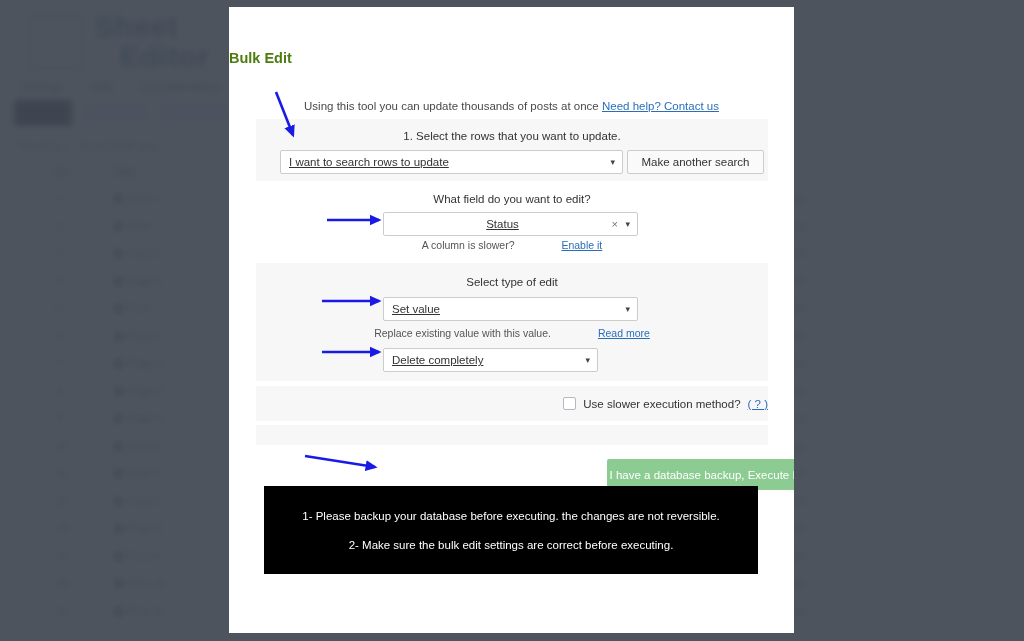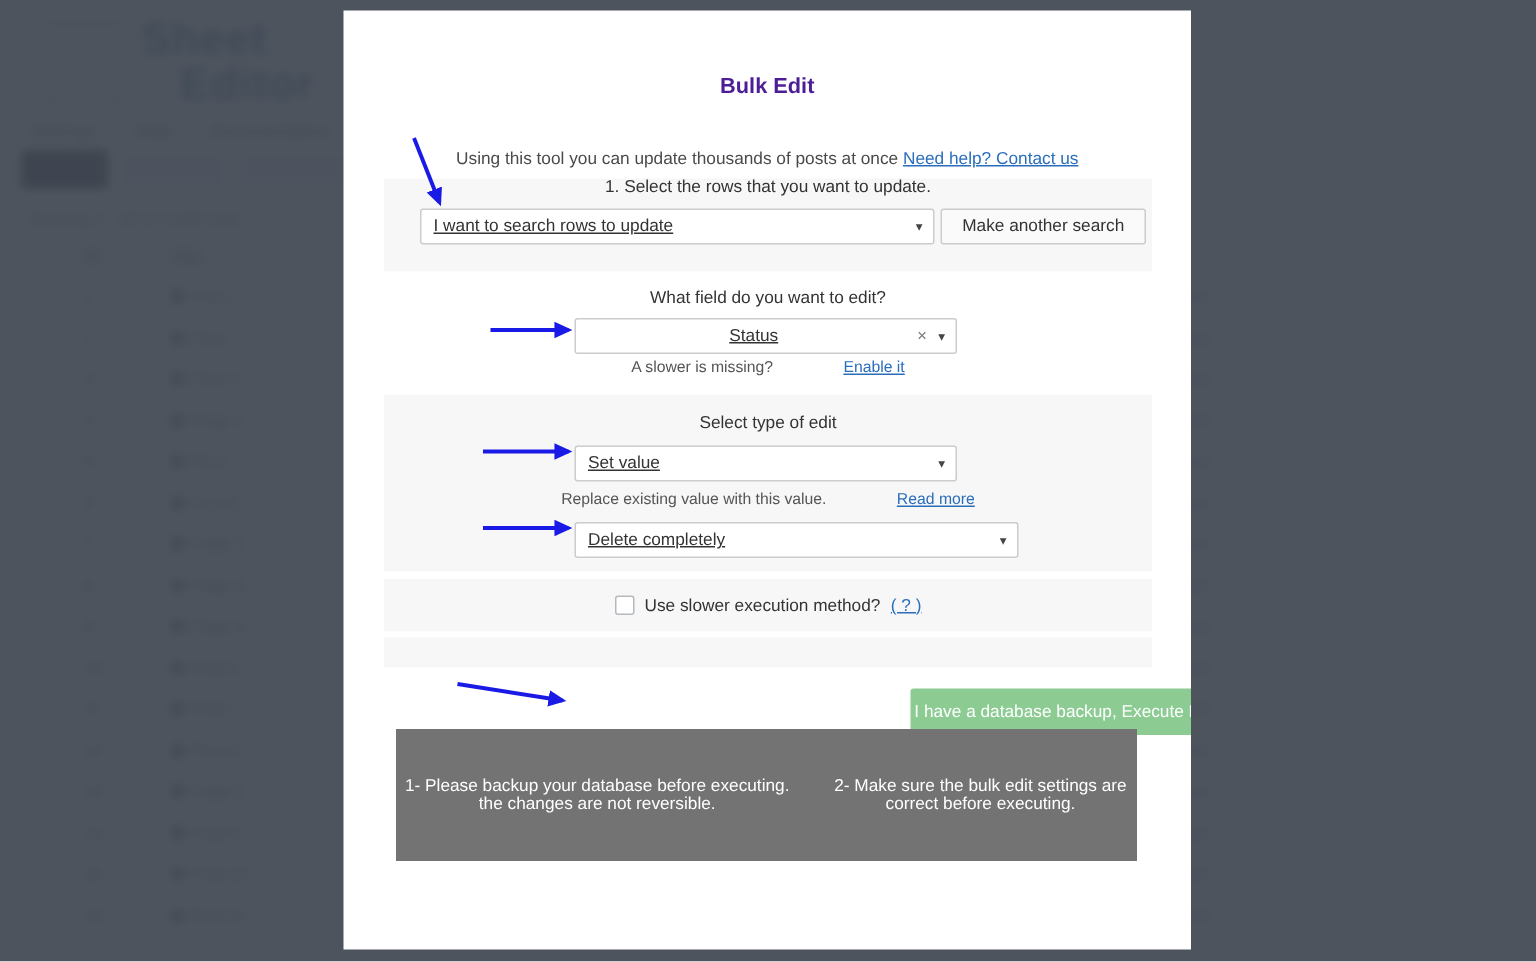--- a/index.html
+++ b/index.html
@@ -120,24 +120,23 @@
     position: absolute;
     left: 229px;
     top: 7px;
     width: 565px;
     height: 626px;
     background: #ffffff;
     overflow: hidden;
   }
 
   .modal-title {
-    text-align: center;
     font-size: 14.5px;
     font-weight: bold;
-    color: #4c1d95;
+    color: #4d7c0f;
     margin-top: 43px;
   }
 
   .modal-sub {
     text-align: center;
     font-size: 11.5px;
     color: #4a4a4a;
     margin-top: 34px;
   }
   .modal-sub a {
@@ -206,21 +205,21 @@
     display: flex;
     align-items: center;
     justify-content: center;
     padding: 0 10px;
     cursor: pointer;
   }
 
   .checkrow {
     display: flex;
     align-items: center;
-    justify-content: center;
+    justify-content: flex-end;
     gap: 7px;
     font-size: 11.5px;
     color: #333333;
     height: 100%;
   }
   .cbox {
     width: 13px; height: 13px;
     background: #ffffff;
     border: 1px solid #b4b9bd;
     border-radius: 2px;
@@ -236,25 +235,25 @@
     font-size: 11.5px;
     display: flex; align-items: center; justify-content: center;
     border-radius: 2px;
     cursor: pointer;
   }
 
   .notice {
     position: absolute;
     left: 35px; top: 479px;
     width: 494px; height: 88px;
-    background: #737373;
+    background: #000000;
     color: #ffffff;
     font-size: 11.5px;
     display: flex;
-    flex-direction: row;
+    flex-direction: column;
     align-items: center;
     justify-content: center;
     gap: 17px;
     text-align: center;
   }
 
   
   #arrows {
     position: absolute;
     inset: 0;
@@ -457,54 +456,54 @@
   <div id="modal">
 
     <div class="modal-title">Bulk Edit</div>
 
     <div class="modal-sub">
       <span>Using this tool you can update thousands of posts at once</span>
       <a href="#">Need help? Contact us</a>
     </div>
 
     <div class="panel" style="top:112px; height:62px;">
-      <div class="panel-label" style="">1. Select the rows that you want to update.</div>
+      <div class="panel-label" style="margin-top:11px;">1. Select the rows that you want to update.</div>
       <div style="position:relative; margin-top:8px;">
         <div class="select" style="position:absolute; left:24px; width:343px;">
           <span>I want to search rows to update</span>
           <span class="caret">▾</span>
         </div>
         <div class="btn-outline" style="position:absolute; left:371px; width:137px;">Make another search</div>
       </div>
     </div>
 
     <div style="position:absolute; left:27px; top:186px; width:512px; height:68px;">
       <div class="panel-label">What field do you want to edit?</div>
       <div class="select centered" style="position:absolute; left:127px; top:19px; width:255px;padding-left:12px;">
         <span>Status</span>
         <span class="clear">×</span>
         <span class="caret">▾</span>
       </div>
       <div class="hint" style="position:absolute; top:46px; width:100%;">
-        <span>A slower is missing?</span>
+        <span>A column is slower?</span>
         <a href="#">Enable it</a>
       </div>
     </div>
 
     <div class="panel" style="top:256px; height:118px;">
       <div class="panel-label" style="margin-top:13px;">Select type of edit</div>
       <div class="select" style="position:absolute; left:127px; top:34px; width:255px;">
         <span>Set value</span>
         <span class="caret">▾</span>
       </div>
       <div class="hint" style="position:absolute; top:64px; width:100%;">
         <span>Replace existing value with this value.</span>
         <a href="#">Read more</a>
       </div>
-      <div class="select" style="position:absolute; left:127px; top:85px; width:296px;text-align:right;">
+      <div class="select" style="position:absolute; left:127px; top:85px; width:215px;text-align:right;">
         <span>Delete completely</span>
         <span class="caret">▾</span>
       </div>
     </div>
 
     <div class="panel" style="top:379px; height:35px;">
       <div class="checkrow">
         <span class="cbox"></span>
         <span>Use slower execution method?</span>
         <a href="#">( ? )</a>

